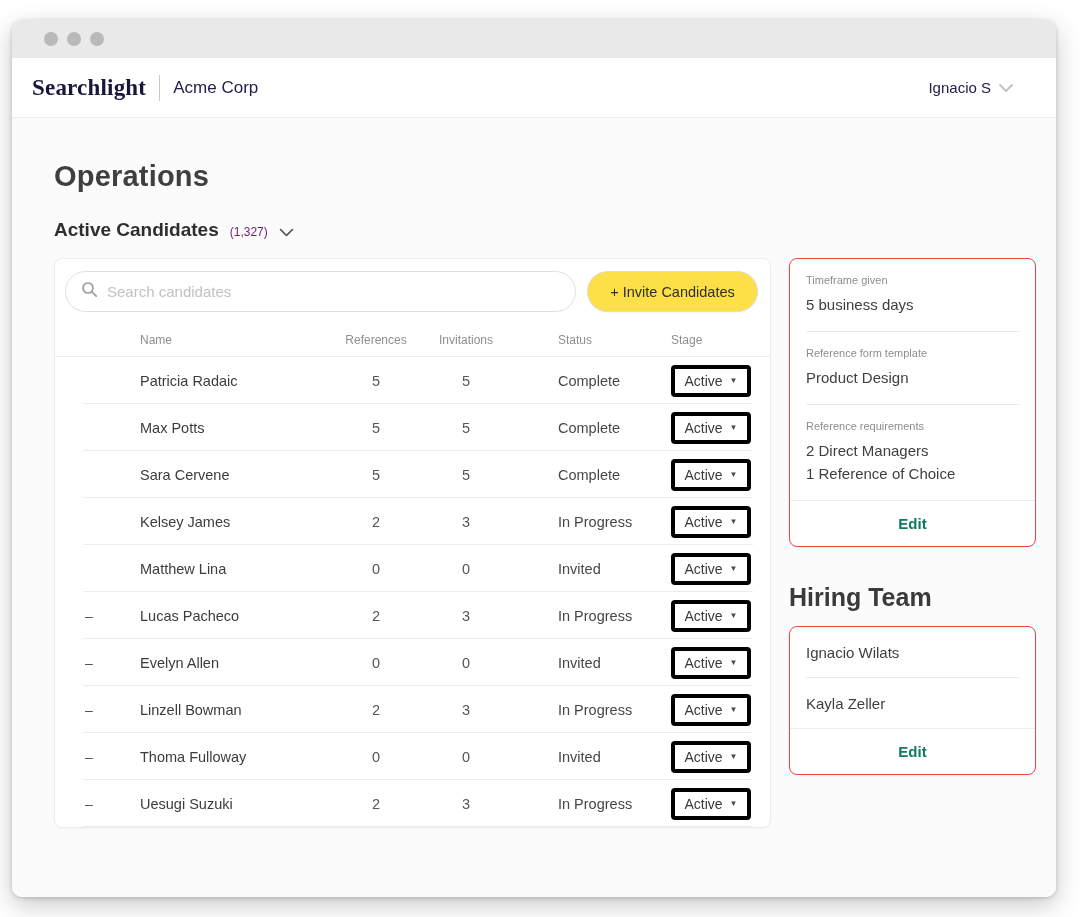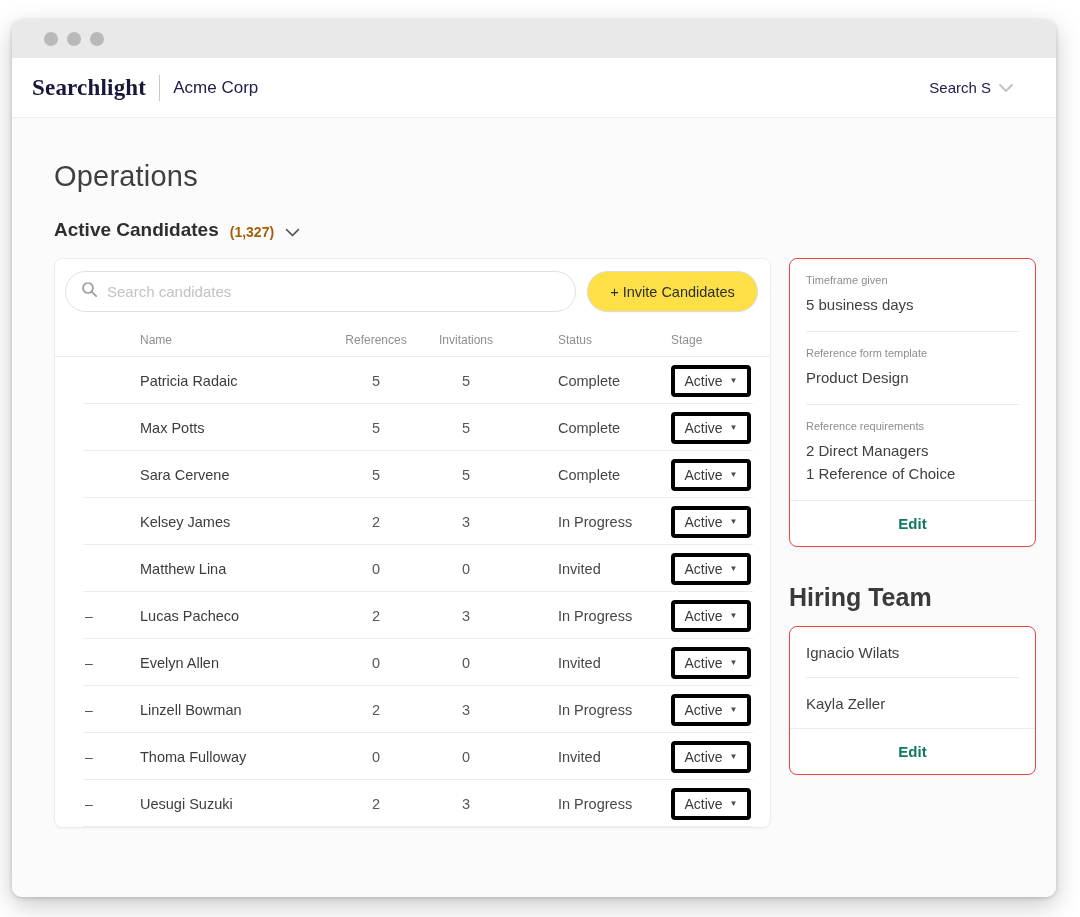--- a/index.html
+++ b/index.html
@@ -34,24 +34,24 @@
   }
   .divider-v { width: 1px; height: 26px; background: #c9c9d4; margin: 0 13px; }
   .org { font-size: 17px; color: #21214b; }
   .user-menu { margin-left: auto; display: flex; align-items: center; gap: 7px; cursor: pointer; }
   .user-name { font-size: 15px; color: #21214b; }
   
   .content {
     height: 779px; background: #fbfbfb;
     padding: 0 20px 0 42px;
   }
-  .page-title { padding-top: 42px; font-size: 29px; font-weight: 400; color: #3f3f3f; letter-spacing: .2px; }
+  .page-title { padding-top: 42px; font-size: 29px; font-weight: 700; color: #3f3f3f; letter-spacing: .2px; }
   .section-head { margin-top: 26px; display: flex; align-items: center; gap: 11px; }
   .section-title { font-size: 19px; font-weight: 700; color: #2e2e2e; }
-  .section-count { font-size: 14px; color: #a16207; padding-top: 3px; font-weight: bold; }
+  .section-count { font-size: 12px; color: #701a75; padding-top: 3px; }
   .section-chevron { padding-top: 4px; cursor: pointer; }
   .columns { display: flex; gap: 18px; margin-top: 17px; align-items: flex-start; }
   
   .table-card {
     width: 717px; background: #fff;
     border: 1px solid #ececec; border-radius: 8px;
     box-shadow: 0 1px 2px rgba(0,0,0,.03);
   }
   .toolbar { display: flex; gap: 11px; padding: 12px 12px 11px 10px; }
   .search {
@@ -129,21 +129,21 @@
     <span class="dot"></span>
     <span class="dot"></span>
     <span class="dot"></span>
   </div>
 
   <div class="appbar">
     <span class="brand">Searchlight</span>
     <span class="divider-v"></span>
     <span class="org">Acme Corp</span>
     <div class="user-menu">
-      <span class="user-name">Search S</span>
+      <span class="user-name">Ignacio S</span>
       <span>
         <svg width="16" height="10" viewBox="0 0 16 10">
             <polyline points="2,2 8,8 14,2" fill="none" stroke="#c3c3c3" stroke-width="2" stroke-linecap="round" stroke-linejoin="round"></polyline>
           </svg>
       </span>
     </div>
   </div>
 
   <div class="content">
     <div class="page-title">Operations</div>

